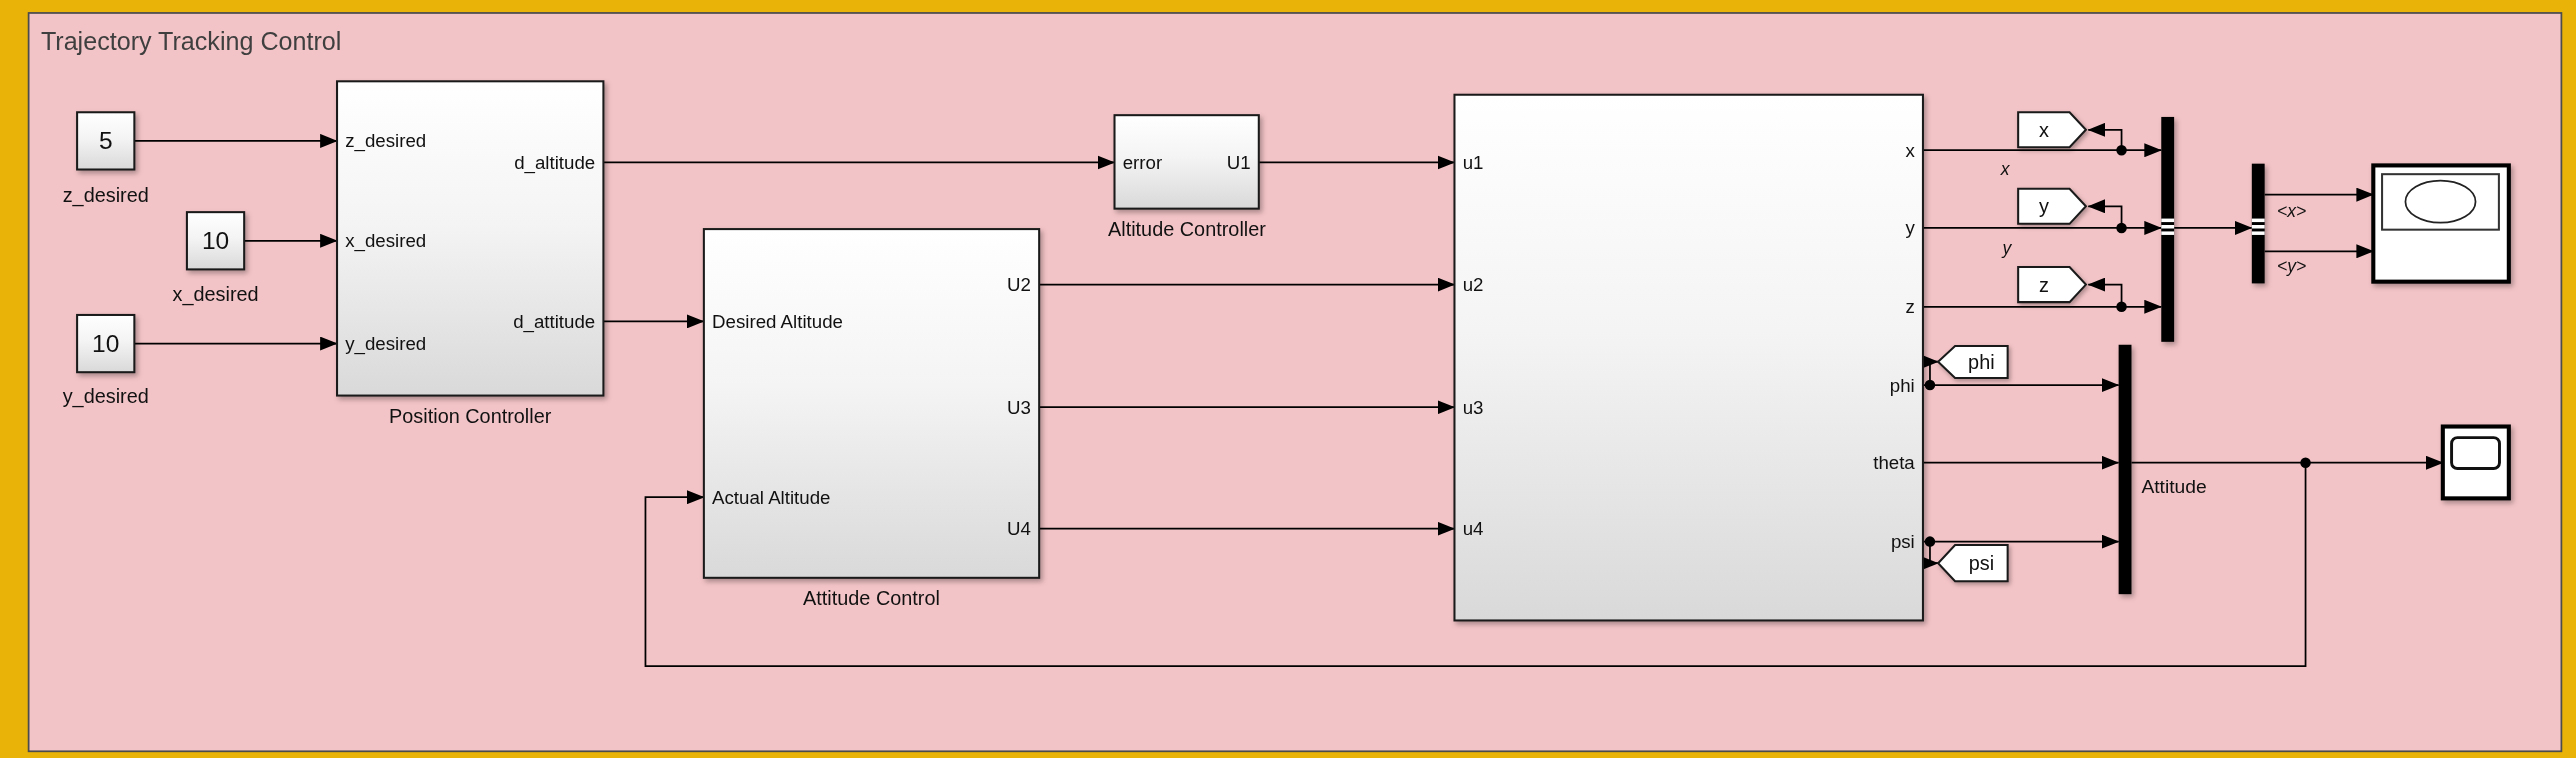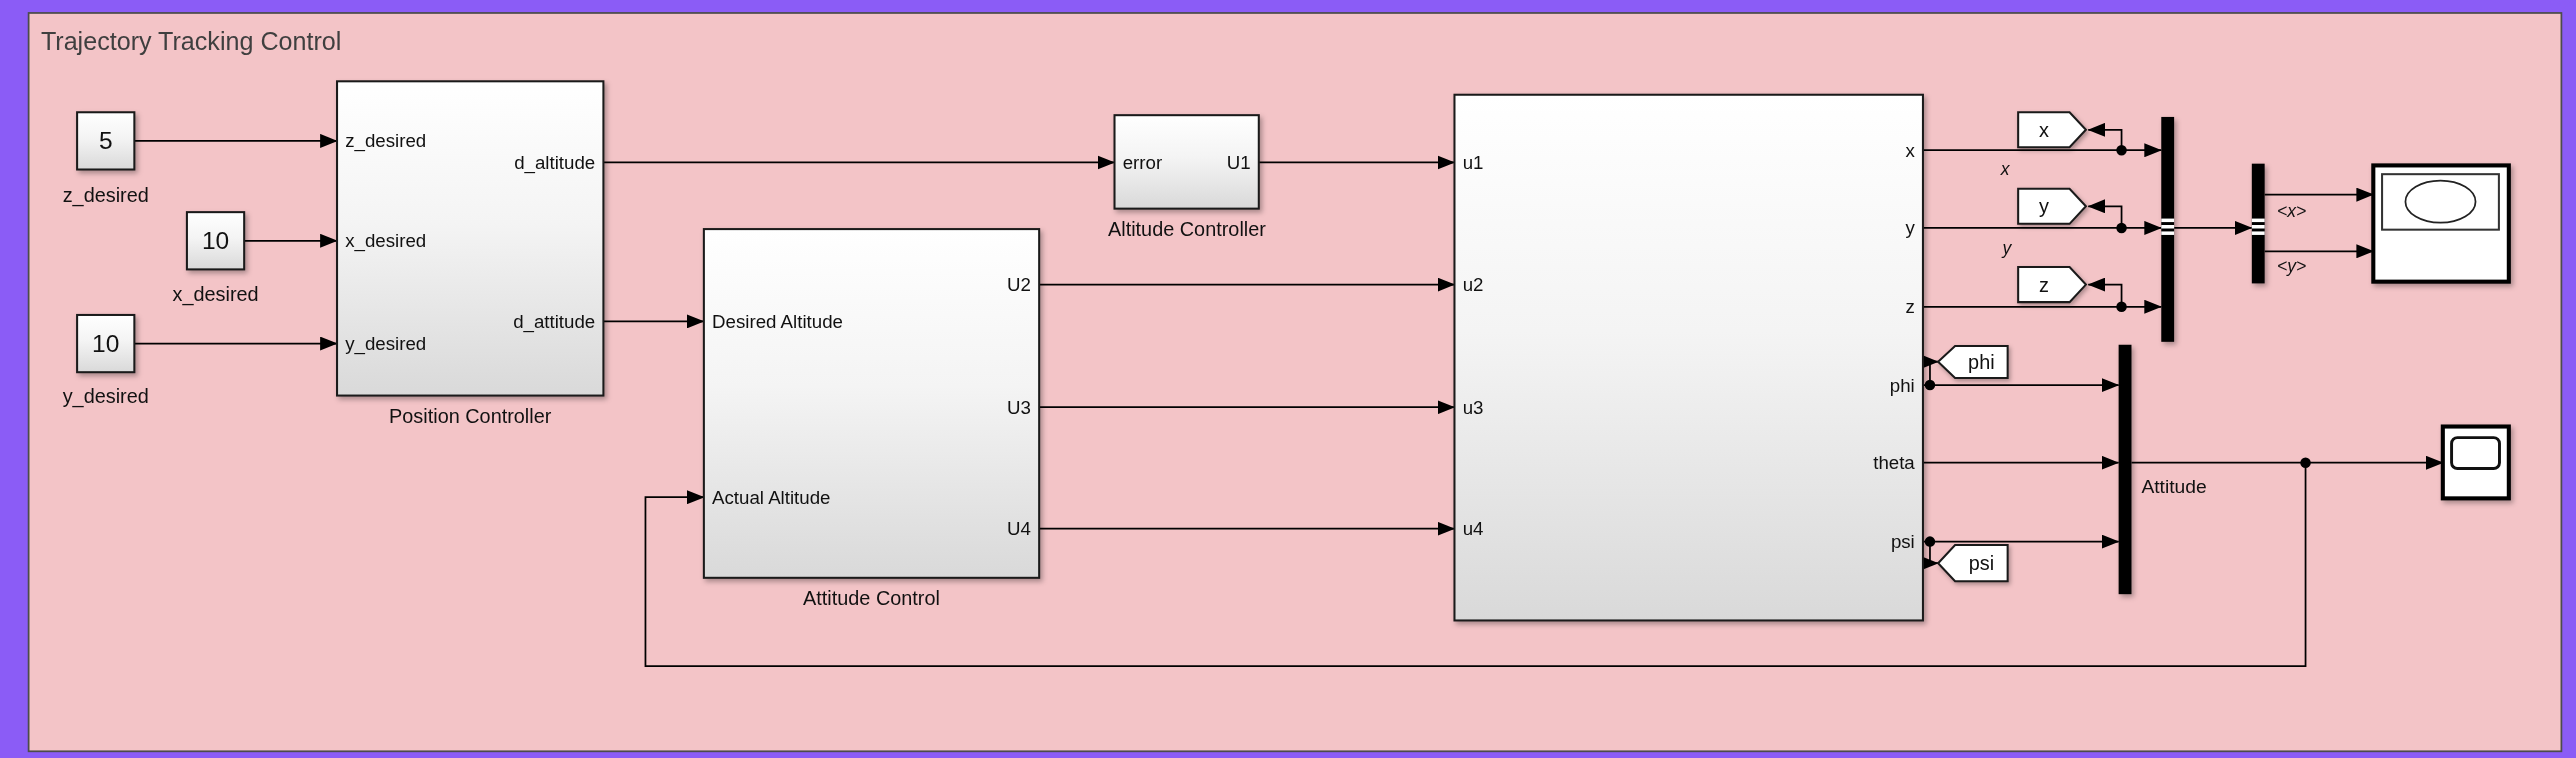--- a/index.html
+++ b/index.html
@@ -1,16 +1,16 @@
 <!DOCTYPE html>
 <html style="font-size:9.3px"><head>
 <meta charset="utf-8">
 <style>
   html,body{margin:0;padding:0;background:#ffffff;}
-  .stage{position:relative;width:2576px;height:759px;background:#8b5cf6;
+  .stage{position:relative;width:2576px;height:759px;background:#eab308;
          font-family:"Liberation Sans", sans-serif;}
   svg{display:block;}
   .wire{fill:none;stroke:#000000;stroke-width:3;}
   .block{fill:url(#blockGrad);stroke:#1a1a1a;stroke-width:3.5;
          filter:drop-shadow(4px 5px 5px rgba(0,0,0,0.30));}
   .whiteblock{fill:#ffffff;stroke:#000000;
          filter:drop-shadow(4px 5px 5px rgba(0,0,0,0.30));}
   .bar{fill:#000000;stroke:none;filter:drop-shadow(4px 5px 5px rgba(0,0,0,0.30));}
   .stripe{fill:#ffffff;stroke:none;}
   .tag{fill:#ffffff;stroke:#1a1a1a;stroke-width:3.5;

